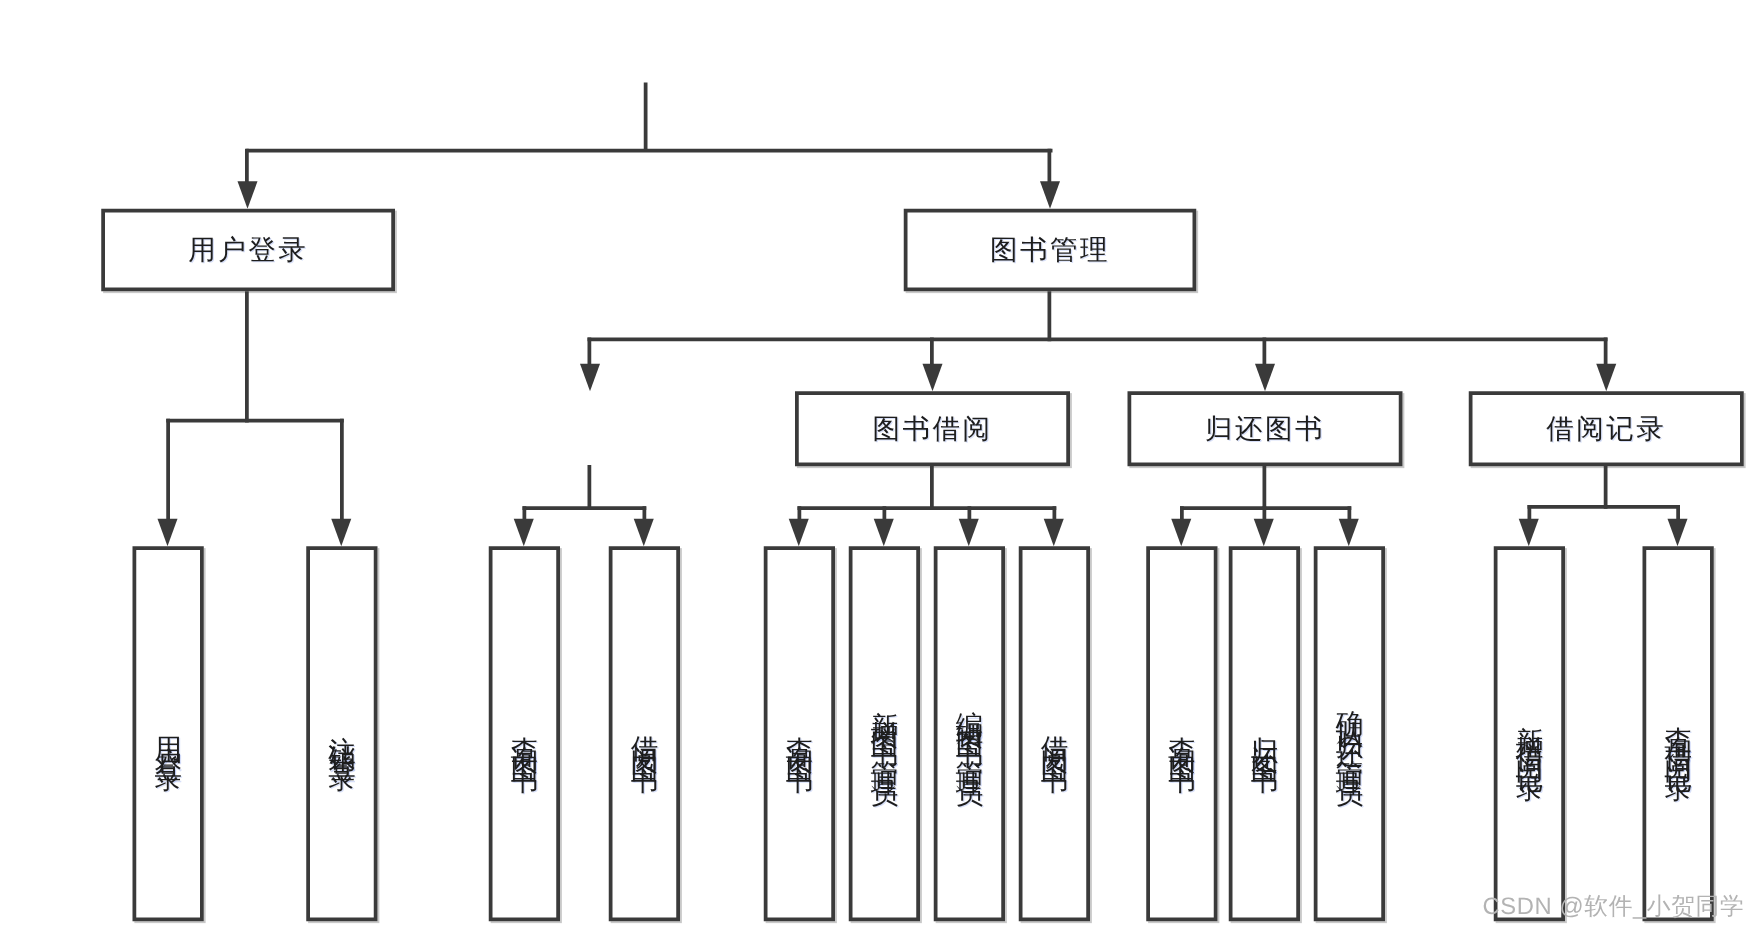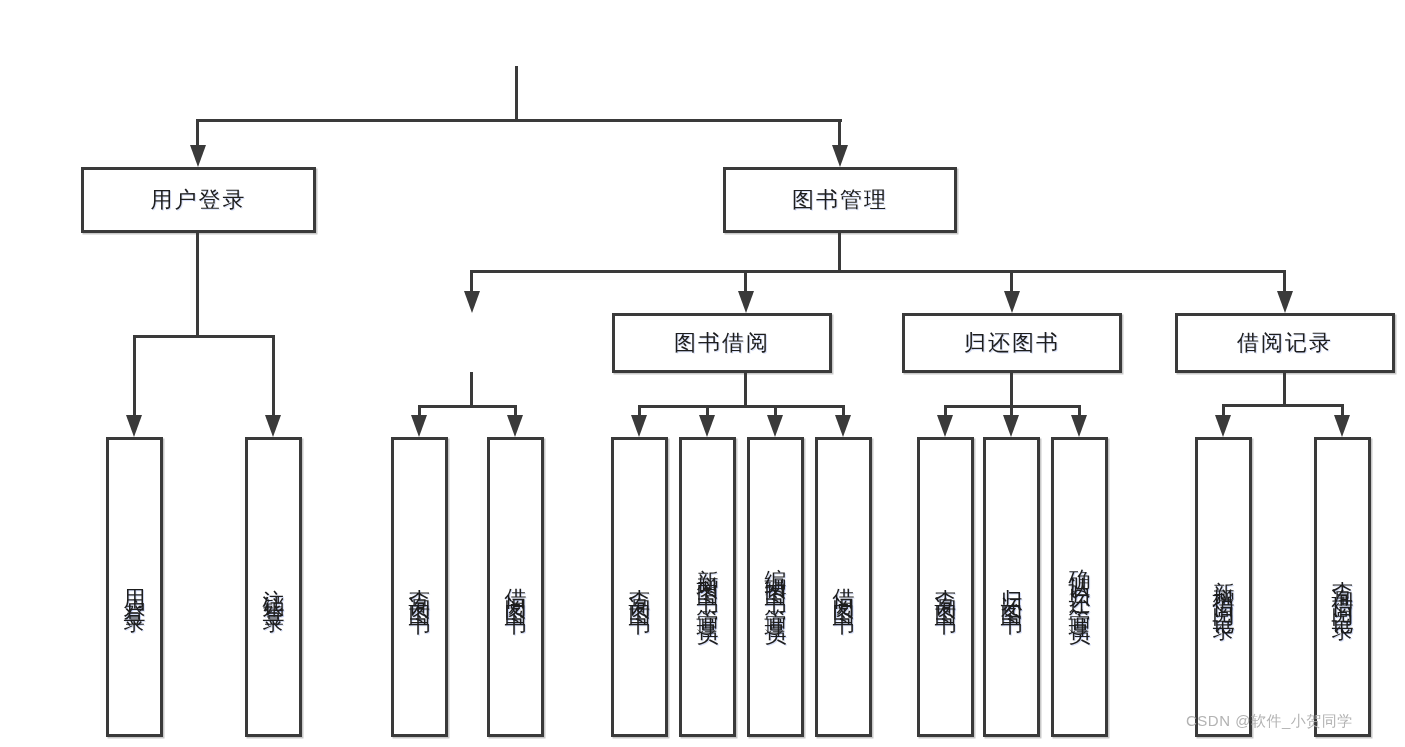--- a/index.html
+++ b/index.html
@@ -22,21 +22,21 @@
   }
   .vline{position:absolute;width:3px;background:#3a3a3a;}
   .hline{position:absolute;height:3px;background:#3a3a3a;}
   .arrow{
     position:absolute;width:0;height:0;
     border-left:8px solid transparent;border-right:8px solid transparent;
     border-top:22px solid #3a3a3a;
   }
   .watermark{
     position:absolute;left:1186px;top:712px;z-index:10;
-    font-size:15px;letter-spacing:.5px;color:#b3b3b3;white-space:nowrap;
+    font-size:19px;letter-spacing:.5px;color:#b3b3b3;white-space:nowrap;
   }
 </style>
 </head>
 <body>
 
 <div class="canvas">
 
 
   <div class="vline" style="left:515px;top:66px;height:55px"></div>
   <div class="hline" style="left:197px;top:119px;width:645px"></div>
@@ -63,21 +63,21 @@
   <div class="hline" style="left:470px;top:270px;width:816px"></div>
   <div class="vline" style="left:470px;top:270px;height:23px"></div>
   <div class="arrow" style="left:464px;top:291px"></div>
   <div class="vline" style="left:744px;top:270px;height:23px"></div>
   <div class="arrow" style="left:738px;top:291px"></div>
   <div class="vline" style="left:1010px;top:270px;height:23px"></div>
   <div class="arrow" style="left:1004px;top:291px"></div>
   <div class="vline" style="left:1283px;top:270px;height:23px"></div>
   <div class="arrow" style="left:1277px;top:291px"></div>
 
-  <div class="box" style="left:612px;top:313px;width:220px;height:60px">
+  <div class="box" style="left:636px;top:313px;width:220px;height:60px">
     <span>图书借阅</span>
   </div>
   <div class="box" style="left:902px;top:313px;width:220px;height:60px">
     <span>归还图书</span>
   </div>
   <div class="box" style="left:1175px;top:313px;width:220px;height:60px">
     <span>借阅记录</span>
   </div>
 
   <div class="vline" style="left:470px;top:372px;height:36px"></div>

